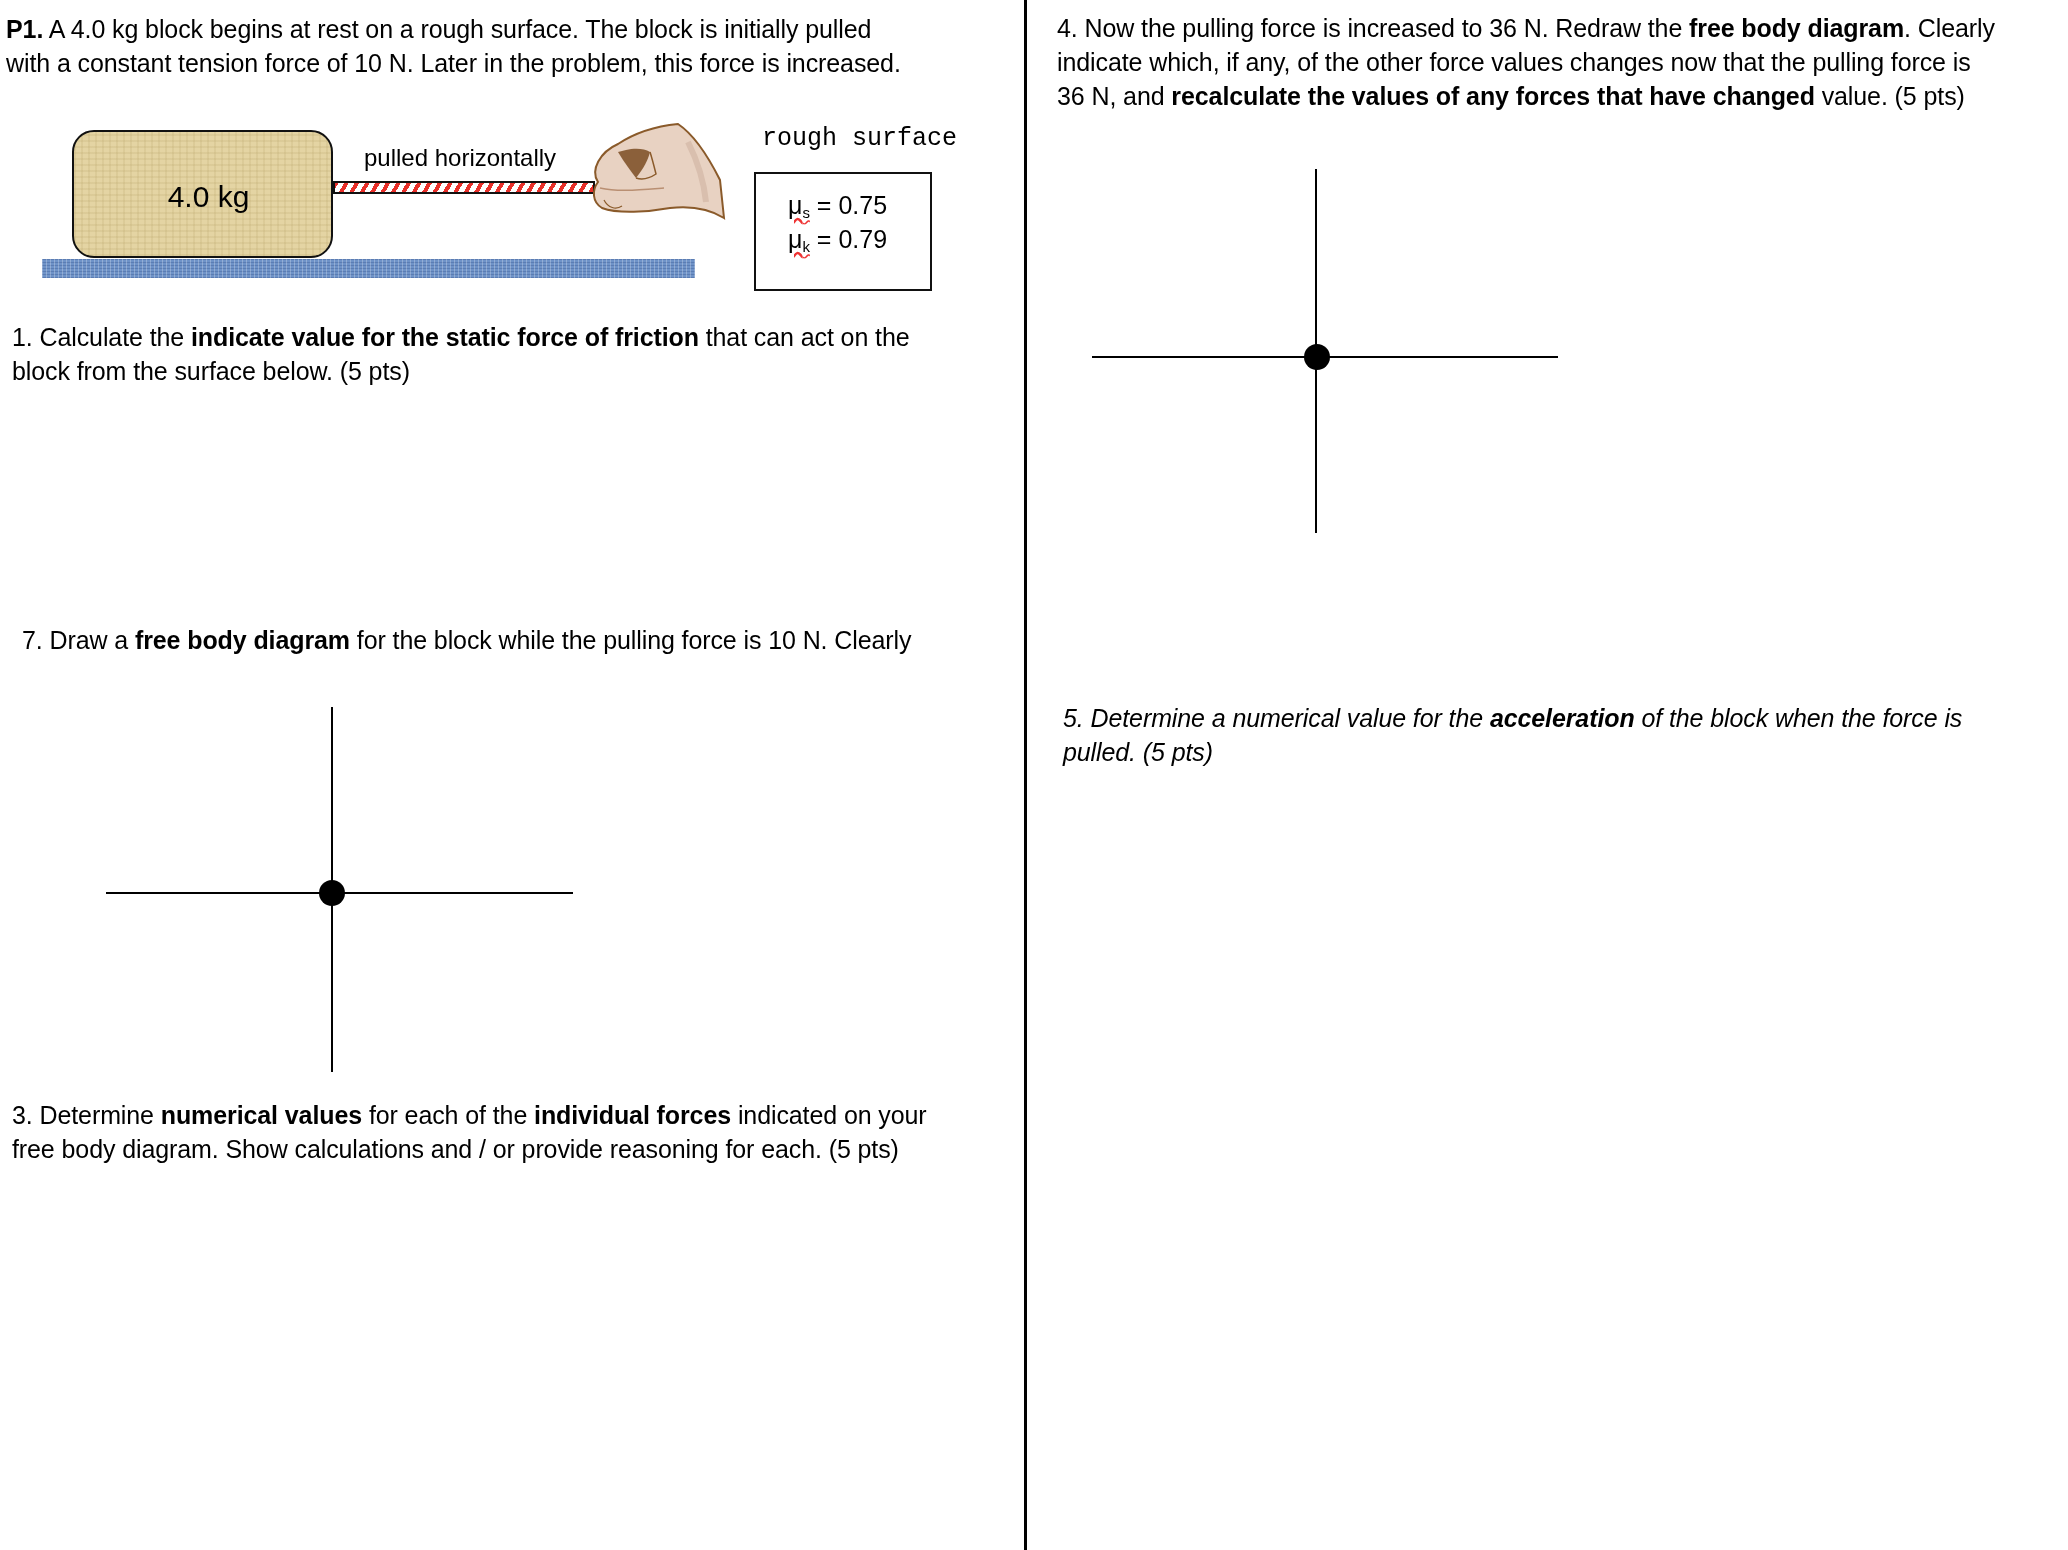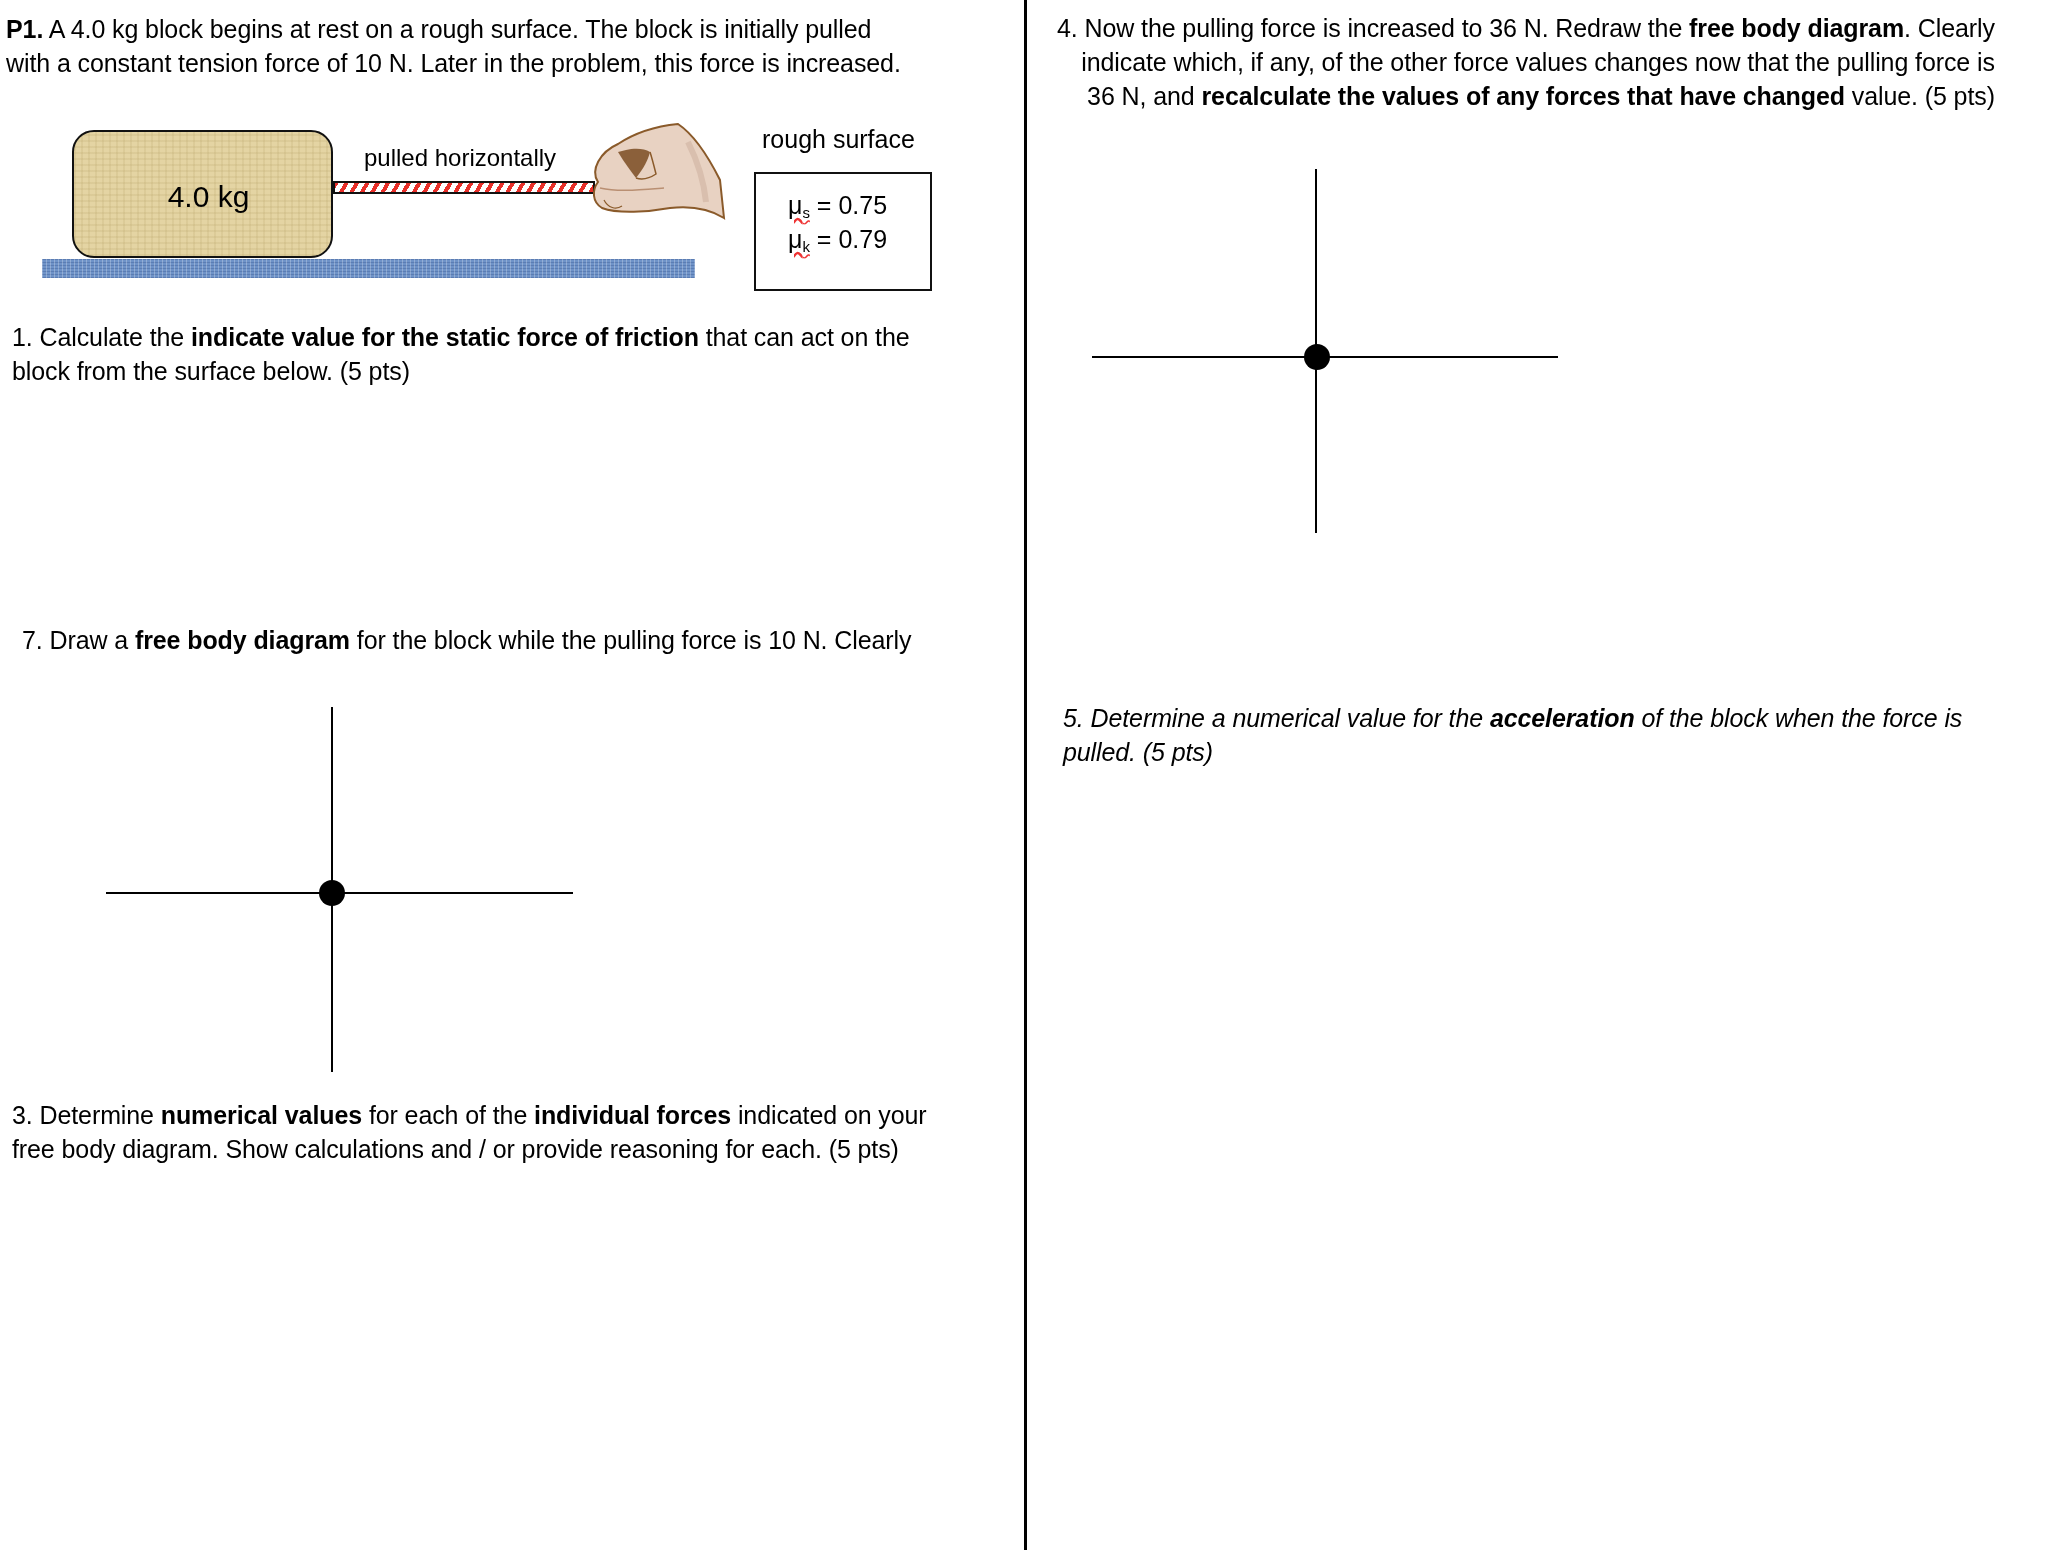--- a/index.html
+++ b/index.html
@@ -43,21 +43,21 @@
   .rope {
     position: absolute; left: 333px; top: 181px; width: 262px; height: 13px;
     border: 2px solid #111; box-sizing: border-box;
     background: repeating-linear-gradient(-60deg, #e8302a 0 4px, #ffffff 4px 9px);
   }
   .pulled-label {
     position: absolute; left: 364px; top: 143px; font-size: 24px; line-height: 30px; white-space: nowrap;
   }
   .hand { position: absolute; left: 578px; top: 122px; width: 150px; height: 104px; }
   .rough-label {
-    position: absolute; left: 762px; top: 124px; font-size: 25px; line-height: 30px; white-space: nowrap;
+    position: absolute; left: 762px; top: 124px; font-size: 25px; line-height: 30px; white-space: nowrap; font-family: Liberation Mono, monospace;
   }
   .coef-box {
     position: absolute; left: 754px; top: 172px; width: 178px; height: 119px;
     border: 2px solid #111; box-sizing: border-box; background: #fff;
   }
   .coef-line {
     position: absolute; left: 32px; font-size: 25px; line-height: 30px; white-space: nowrap;
   }
   .coef-line sub { font-size: 15px; vertical-align: -4px; text-decoration: underline wavy #e33; }
   .coef-mu { text-decoration: underline wavy #e33; text-underline-offset: 3px; }
@@ -118,21 +118,21 @@
   <div class="dot" style="left:319px; top:880px;"></div>
 </div>
 
 <div class="para" style="left:12px; top:1098px;">
   <div><span>3. Determine </span><b>numerical values</b><span> for each of the </span><b>individual forces</b><span> indicated on your</span></div>
   <div>free body diagram. Show calculations and / or provide reasoning for each. (5 pts)</div>
 </div>
 
 <div class="divider"></div>
 
-<div class="para" style="left:1057px; top:11px;text-align:right;">
+<div class="para" style="left:1057px; top:11px;">
   <div><span>4. Now the pulling force is increased to 36 N. Redraw the </span><b>free body diagram</b><span>. Clearly</span></div>
   <div>indicate which, if any, of the other force values changes now that the pulling force is</div>
   <div><span>36 N, and </span><b>recalculate the values of any forces that have changed</b><span> value. (5 pts)</span></div>
 </div>
 
 <div class="fbd" style="left:0; top:0;">
   <div class="v" style="left:1315px; top:169px; height:364px;"></div>
   <div class="h" style="left:1092px; top:356px; width:466px;"></div>
   <div class="dot" style="left:1304px; top:344px;"></div>
 </div>

